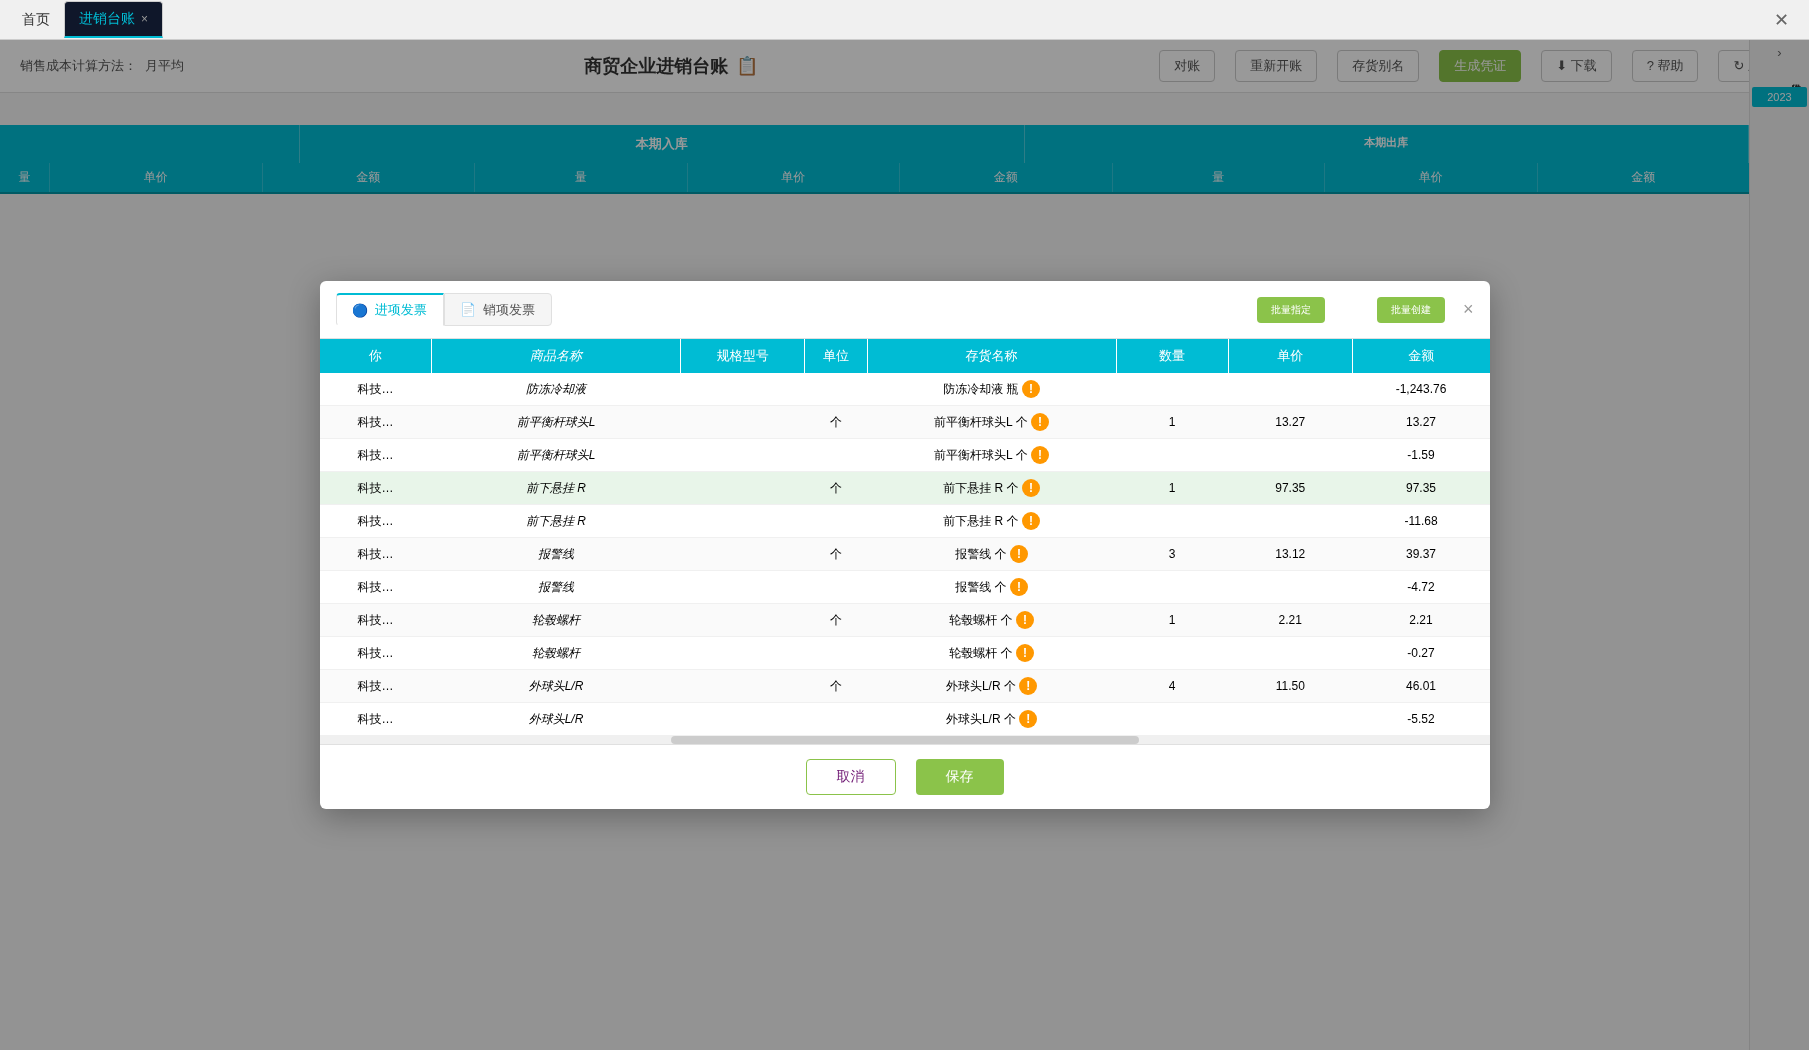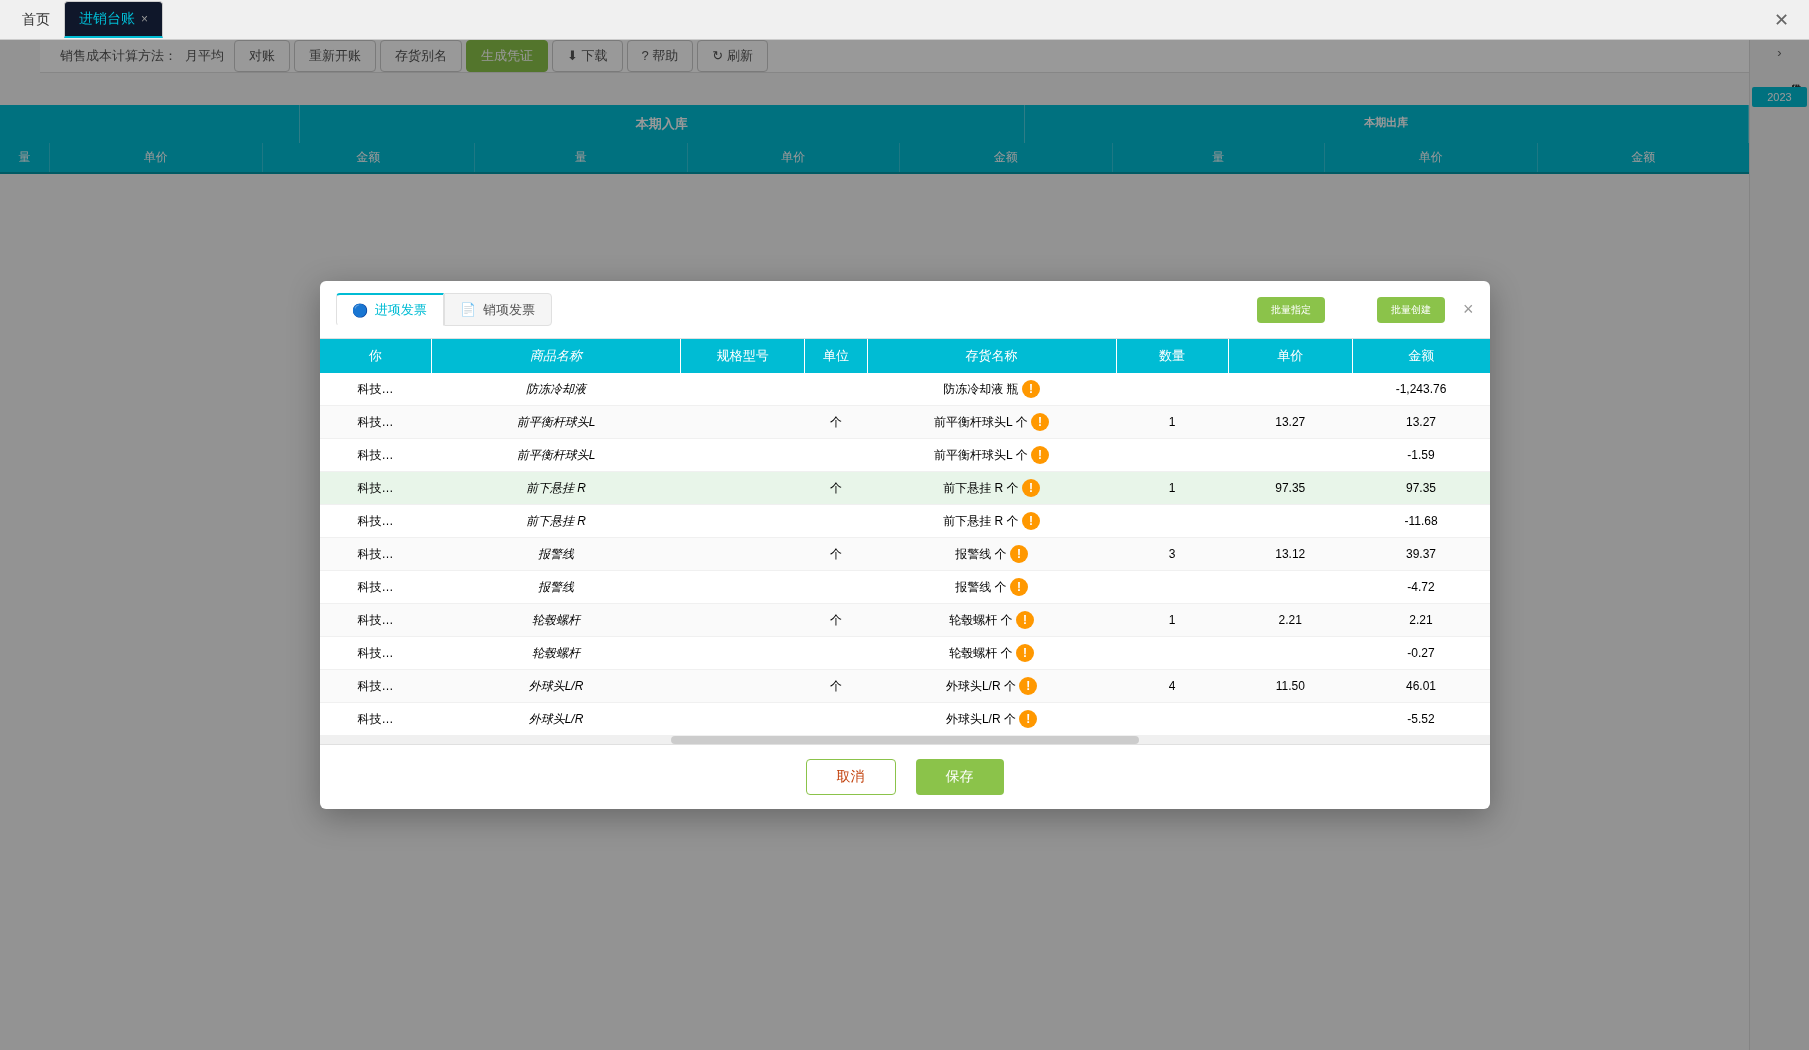--- a/index.html
+++ b/index.html
@@ -16,24 +16,24 @@
     .tab-item.active {
       background: #0f172a; border-top: 1px solid #ccc; border-left: 1px solid #ccc; border-right: 1px solid #ccc; border-bottom: 2px solid #00bcd4; color: #00bcd4; border-radius: 4px 4px 0 0;
     }
     .tab-close { color: #999; font-size: 12px; cursor: pointer; }
     .window-close { margin-left: auto; font-size: 18px; cursor: pointer; color: #666; padding: 0 12px; }
 
     
     .main-area { background: #f5f5f5; padding: 0; position: relative; height: calc(1050px - 40px); }
 
     
-    .toolbar { display: flex; align-items: center; background: white; padding: 0 20px; border-bottom: 1px solid #e0e0e0; gap: 10px; margin-left: 40px; }
+    .toolbar { display: flex; align-items: center; background: white; padding: 10px 20px; border-bottom: 1px solid #e0e0e0; gap: 10px; }
     .toolbar-left { font-size: 13px; color: #555; display: flex; align-items: center; gap: 8px; }
     .toolbar-center { flex: 1; text-align: center; font-size: 18px; font-weight: bold; color: #333; display: flex; align-items: center; justify-content: center; gap: 8px; }
-    .toolbar-right { display: flex; gap: 4px; align-items: center; }
+    .toolbar-right { display: flex; gap: 20px; align-items: center; }
     .btn { padding: 6px 14px; border-radius: 4px; border: 1px solid #ccc; cursor: pointer; font-size: 13px; background: white; color: #333; }
     .btn-primary { background: #8bc34a; color: white; border-color: #8bc34a; }
     .btn-outline { background: white; color: #555; }
 
     
     .side-panel { position: absolute; right: 0; top: 0; bottom: 0; width: 60px; background: #f0f0f0; border-left: 1px solid #ddd; display: flex; flex-direction: column; }
     .side-label { writing-mode: vertical-rl; text-align: center; padding: 10px 5px; font-size: 12px; color: #333; }
     .side-arrow { text-align: center; padding: 5px; color: #666; cursor: pointer; }
     .year-badge { background: #8bc34a; color: white; text-align: center; padding: 4px 6px; font-size: 11px; margin: 2px; border-radius: 2px; }
     .year-badge.active { background: #00bcd4; }
@@ -62,21 +62,21 @@
     .data-table tr:nth-child(even) { background: #fafafa; }
     .data-table tr.highlighted { background: #e8f5e9; }
     .td-left { text-align: left; }
     .td-right { text-align: right; }
 
     
     .warn-icon { display: inline-block; width: 18px; height: 18px; background: #ff9800; border-radius: 50%; color: white; font-size: 12px; font-weight: bold; text-align: center; line-height: 18px; }
 
     
     .modal-footer { padding: 14px 20px; border-top: 1px solid #e0e0e0; display: flex; justify-content: center; gap: 20px; }
-    .btn-cancel { padding: 8px 30px; border-radius: 4px; border: 1px solid #8bc34a; color: #c2410c; background: white; cursor: pointer; font-size: 14px; }
+    .btn-cancel { padding: 8px 30px; border-radius: 4px; border: 1px solid #8bc34a; color: #701a75; background: white; cursor: pointer; font-size: 14px; }
     .btn-save { padding: 8px 30px; border-radius: 4px; border: none; background: #8bc34a; color: white; cursor: pointer; font-size: 14px; }
 
     
     .modal-scrollbar { height: 8px; background: #f0f0f0; position: relative; }
     .modal-scrollbar-thumb { position: absolute; left: 30%; width: 40%; height: 8px; background: #ccc; border-radius: 4px; }
 
     .col-name { width: 90px; }
     .col-product { width: 200px; font-style: italic; }
     .col-spec { width: 100px; }
     .col-unit { width: 50px; }
@@ -98,20 +98,24 @@
   </div>
   <div class="window-close">✕</div>
 </div>
 
 <div class="main-area">
 
   <div class="toolbar">
     <div class="toolbar-left">
       <span>销售成本计算方法：</span>
       <span>月平均</span>
+    </div>
+    <div class="toolbar-center">
+      <span>商贸企业进销台账</span>
+      <span>📋</span>
     </div>
     <div class="toolbar-right">
       <button class="btn btn-outline">对账</button>
       <button class="btn btn-outline">重新开账</button>
       <button class="btn btn-outline">存货别名</button>
       <button class="btn btn-primary">生成凭证</button>
       <button class="btn btn-outline">⬇ <span>下载</span></button>
       <button class="btn btn-outline">? <span>帮助</span></button>
       <button class="btn btn-outline">↻ <span>刷新</span></button>
     </div>

